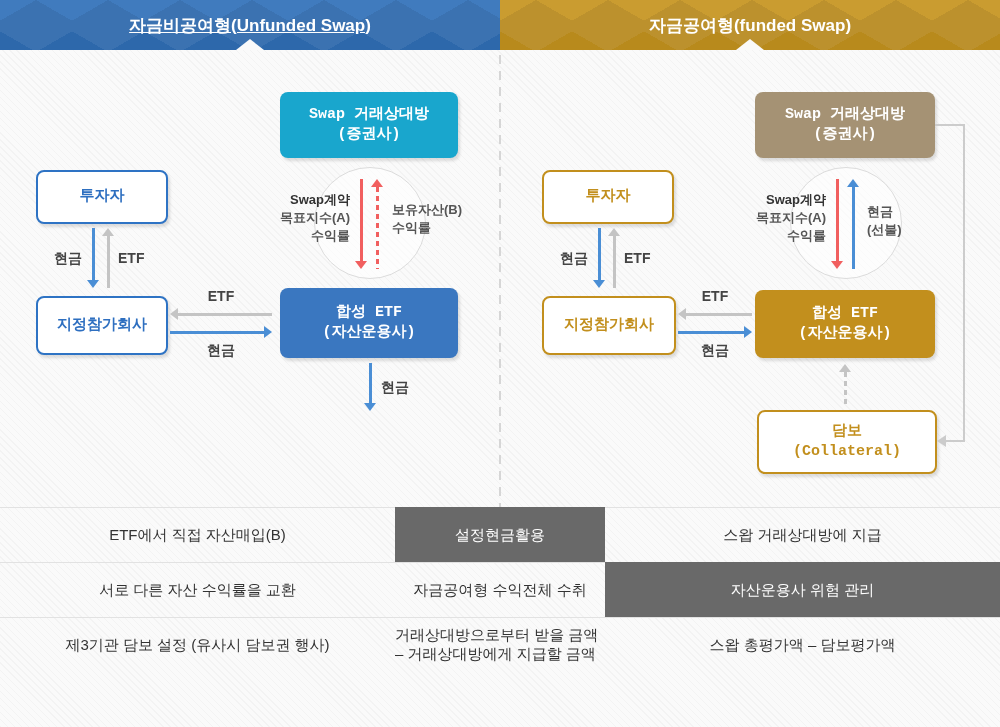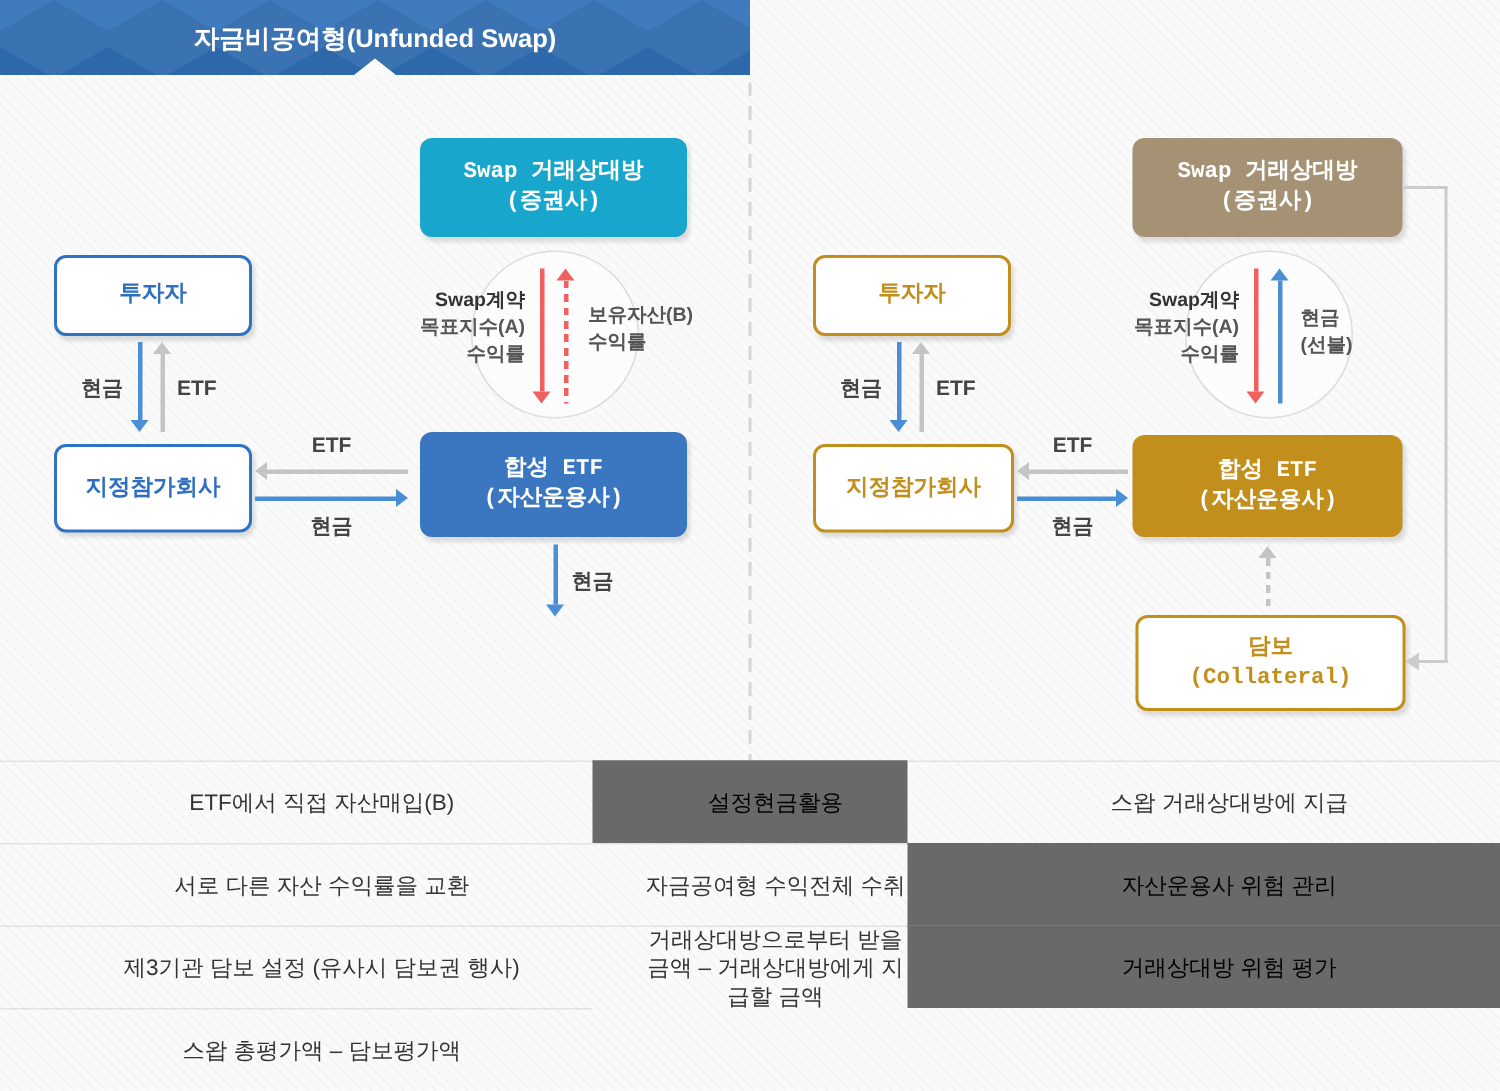--- a/index.html
+++ b/index.html
@@ -15,20 +15,21 @@
     display:flex; align-items:center; justify-content:center;
     color:#fff; font-size:17px; font-weight:bold; letter-spacing:0;
   }
   .hdr-left {
     left:0;
     background-color:#3070b8;
     background-image:
       conic-gradient(from 120deg at 50% 0%, rgba(0,0,0,0.07) 0 120deg, transparent 0),
       conic-gradient(from -60deg at 50% 100%, rgba(255,255,255,0.08) 0 120deg, transparent 0);
     background-size:72px 52px;
+    text-decoration:underline;
   }
   .hdr-right {
     left:500px;
     background-color:#c6941e;
     background-image:
       conic-gradient(from 120deg at 50% 0%, rgba(0,0,0,0.07) 0 120deg, transparent 0),
       conic-gradient(from -60deg at 50% 100%, rgba(255,255,255,0.08) 0 120deg, transparent 0);
     background-size:72px 52px;
   }
   .notch {
@@ -91,33 +92,36 @@
   .note span { display:block; }
   .ta-r { text-align:right; }
   .ta-c { text-align:center; }
   
   .tbl {
     position:absolute; left:0; top:507px; width:1000px;
     display:grid; grid-template-columns:395px 210px 395px; grid-auto-rows:55px;
   }
   .tcell {
     display:flex; align-items:center; justify-content:center;
-    font-size:15px; color:#333; text-align:center;
+    font-size:15px; color:#333; text-align:left;
     border-top:1px solid #e2e2e2;
-    padding-left:34px;
-  }
-  .tcell.dark { background:#696969; color:#000000; border-top:1px solid #696969; }
+  }
+  .tcell.dark { background:#696969; color:#ffffff; border-top:1px solid #696969; }
 </style>
 </head>
 <body>
 
 <div class="stage">
 
   <div class="hdr hdr-left">
     <span>자금비공여형(Unfunded Swap)</span>
+    <span class="notch"></span>
+  </div>
+  <div class="hdr hdr-right">
+    <span>자금공여형(funded Swap)</span>
     <span class="notch"></span>
   </div>
 
   <div class="divider"></div>
 
   <div class="box fill-cyan" style="left:280px; top:92px; width:178px; height:66px;">
     <span>Swap 거래상대방</span>
     <span>(증권사)</span>
   </div>
 
@@ -261,17 +265,16 @@
     <div class="tcell dark">설정현금활용</div>
     <div class="tcell">스왑 거래상대방에 지급</div>
 
     <div class="tcell">서로 다른 자산 수익률을 교환</div>
     <div class="tcell">자금공여형 수익전체 수취</div>
 
     <div class="tcell dark">자산운용사 위험 관리</div>
     <div class="tcell">제3기관 담보 설정 (유사시 담보권 행사)</div>
 
     <div class="tcell">거래상대방으로부터 받을 금액 – 거래상대방에게 지급할 금액</div>
-    <div class="tcell dark">거래상대방 위험 평가</div>
     <div class="tcell">스왑 총평가액 – 담보평가액</div>
   </div>
 
 </div>
 
 </body></html>

